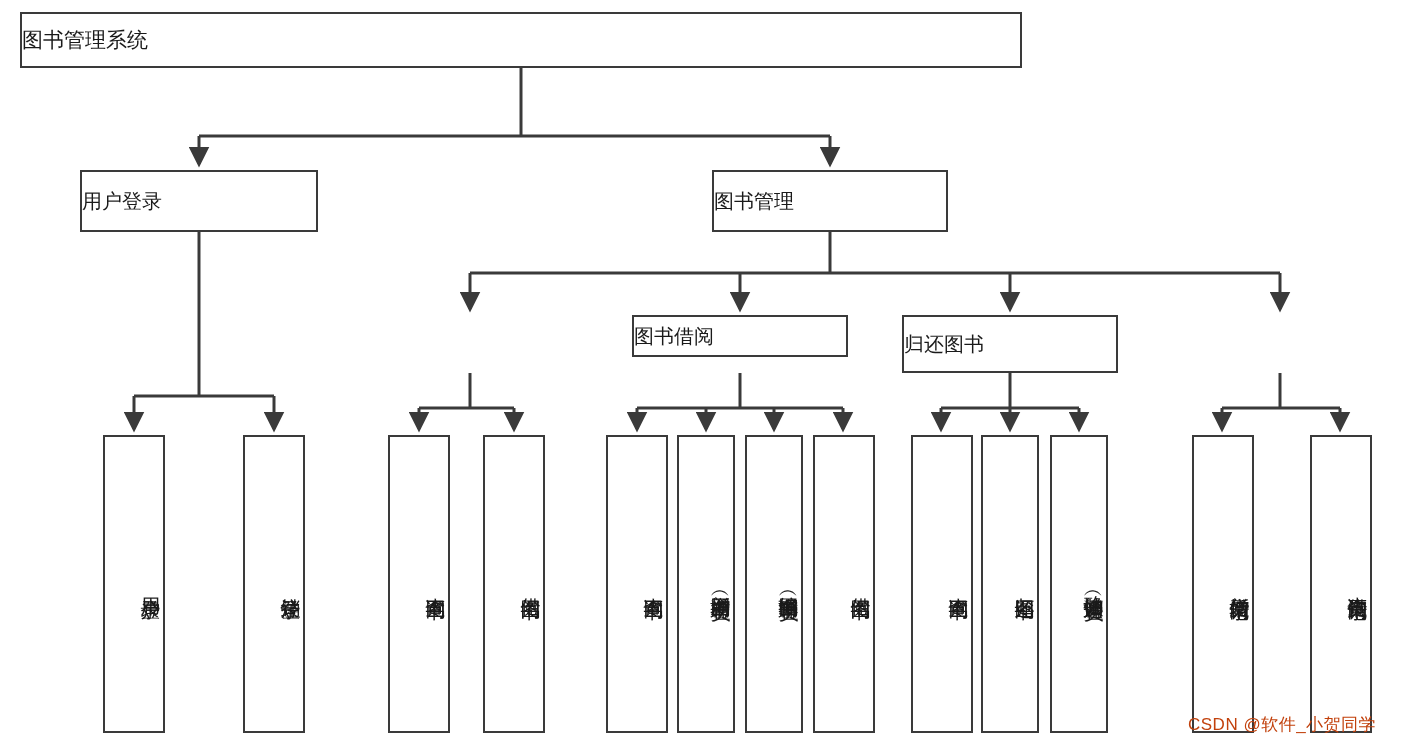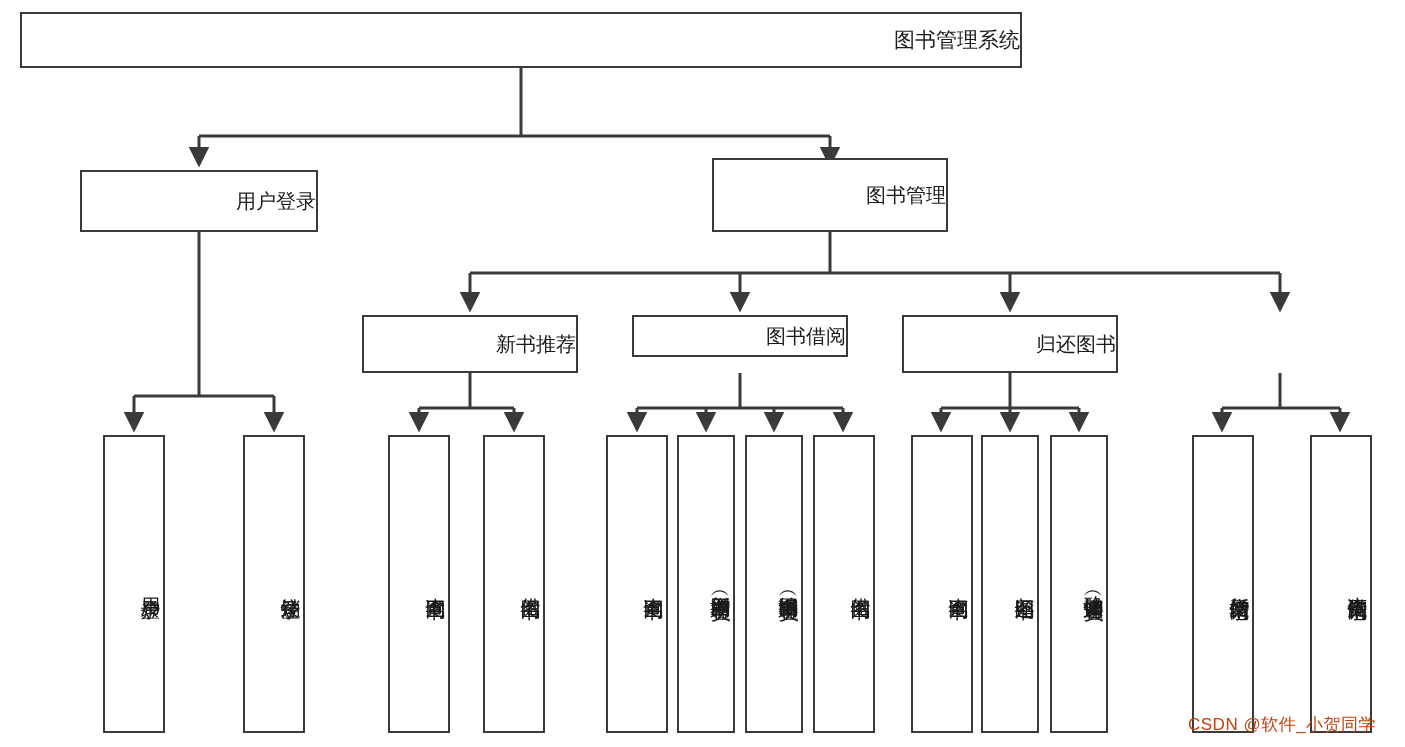--- a/index.html
+++ b/index.html
@@ -26,21 +26,21 @@
     height: 747px;
     pointer-events: none;
   }
   .node {
     position: absolute;
     box-sizing: border-box;
     background: #ffffff;
     border: 2px solid #3a3a3a;
     display: flex;
     align-items: center;
-    justify-content: flex-end;
+    justify-content: flex-start;
     color: #1a1a1a;
     text-align: center;
     line-height: 1.22;
   }
   .node.root {
     font-size: 21px;
   }
   .node.branch {
     font-size: 20px;
   }
@@ -123,27 +123,24 @@
     </g>
   </svg>
 
   <div class="node root" style="left:20px; top:12px; width:1002px; height:56px;">
     <span>图书管理系统</span>
   </div>
 
   <div class="node branch" style="left:80px; top:170px; width:238px; height:62px;">
     <span>用户登录</span>
   </div>
-  <div class="node branch" style="left:712px; top:158px; width:236px; height:74px;font-family:Liberation Serif, serif;">
+  <div class="node branch" style="left:712px; top:170px; width:236px; height:62px;font-family:Liberation Serif, serif;">
     <span>图书管理</span>
   </div>
 
-  <div class="node branch" style="left:362px; top:315px; width:216px; height:58px;">
-    <span>新书推荐</span>
-  </div>
   <div class="node branch" style="left:632px; top:315px; width:216px; height:42px;">
     <span>图书借阅</span>
   </div>
   <div class="node branch" style="left:902px; top:315px; width:216px; height:58px;">
     <span>归还图书</span>
   </div>
 
   <div class="node leaf" style="left:103px; top:435px; width:62px; height:298px;">
     <span>用户登录</span>
   </div>

